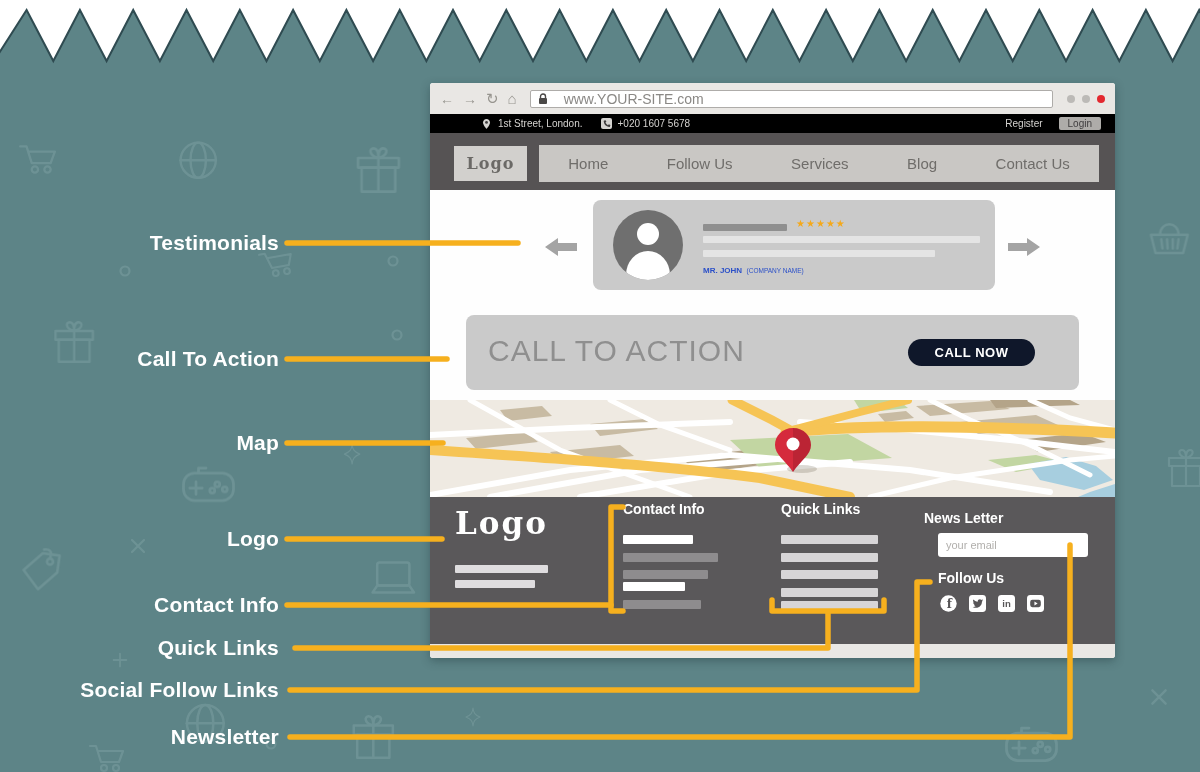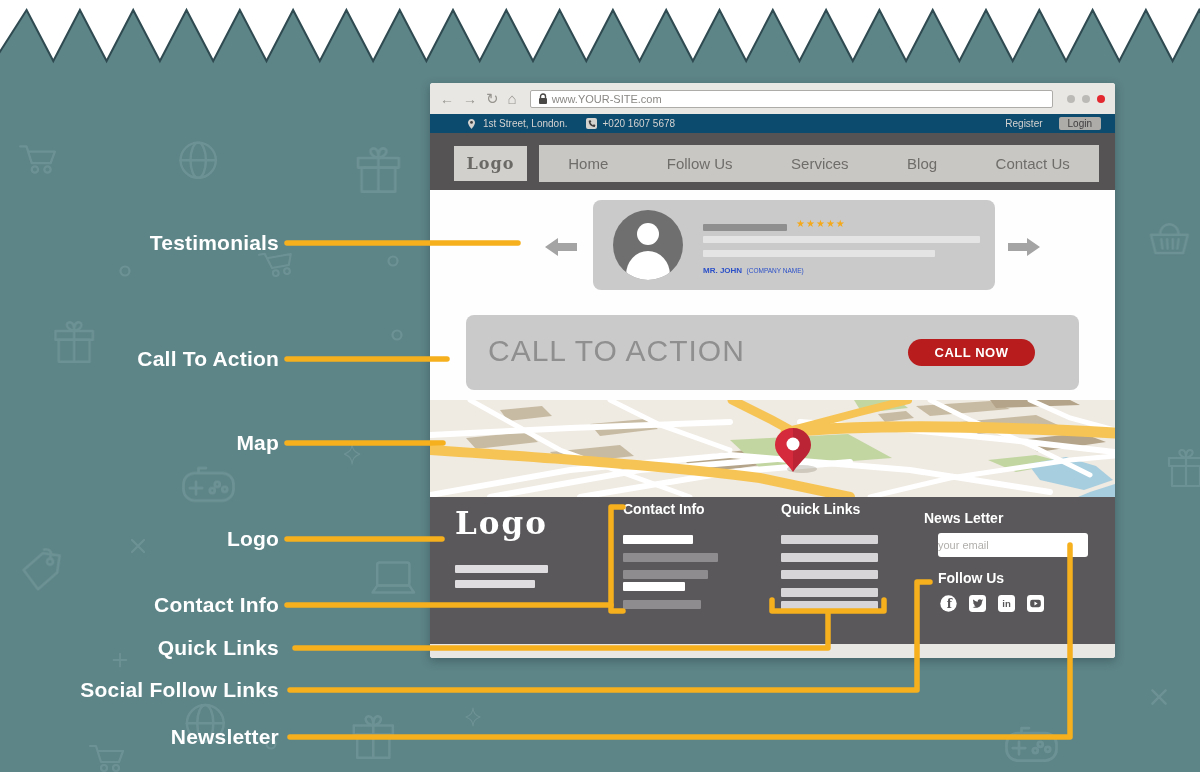--- a/index.html
+++ b/index.html
@@ -23,25 +23,25 @@
     position:absolute;left:430px;top:83px;width:685px;height:575px;z-index:10;
     border-radius:3px;overflow:hidden;background:#fff;
     box-shadow:0 3px 10px rgba(20,40,45,.35);
   }
   .chrome{height:31px;background:#E9E7E4;display:flex;align-items:center;padding:0 10px;box-sizing:border-box;}
   .chrome .nav-ic{font-size:14px;color:#97958F;margin-right:9px;line-height:1;cursor:default;}
   .addressbar{
     flex:1;height:18px;background:#fff;border:1px solid #AEACA9;border-radius:2px;
     display:flex;align-items:center;padding:0 6px;margin-left:4px;box-sizing:border-box;
   }
-  .addressbar .url{font-size:11px;color:#8A8885;margin-left:3px;}
+  .addressbar .url{font-size:14px;color:#8A8885;margin-left:15px;}
   .dots{display:flex;gap:7px;margin-left:14px;}
   .dot{width:8px;height:8px;border-radius:50%;}
   
-  .topbar{height:19px;background:#0c4a6e;display:flex;align-items:center;padding-left:36px;box-sizing:border-box;
+  .topbar{height:19px;background:#000000;display:flex;align-items:center;padding-left:51px;box-sizing:border-box;
           font-size:10px;color:#D5D3D0;}
   .topbar .txt{margin-left:6px;}
   .topbar .phone-ic{margin-left:18px;}
   .topbar .right{margin-left:auto;display:flex;align-items:center;gap:16px;margin-right:14px;}
   .loginbtn{background:#AEACA9;color:#3F3D3E;border:none;border-radius:2px;font-size:10px;padding:1px 9px;font-family:inherit;}
   
   .navbar{height:57px;background:#565354;position:relative;}
   .logobox{position:absolute;left:24px;top:13px;width:73px;height:35px;background:#D2D0CD;
            display:flex;align-items:center;justify-content:center;
            font-family:"DejaVu Serif",serif;font-weight:700;font-size:16px;color:#6B6966;letter-spacing:1px;}
@@ -57,32 +57,32 @@
   .bar{position:absolute;border-radius:1px;}
   .stars{position:absolute;left:203px;top:18px;font-size:10px;color:#F4A91C;letter-spacing:1px;}
   .t-name{position:absolute;left:110px;top:59px;color:#2B50C8;white-space:nowrap;}
   .t-name .nm{font-weight:700;font-size:8px;}
   .t-name .co{font-size:6.5px;}
   .blockarrow{position:absolute;top:47px;}
   
   .cta{height:90px;background:#FEFEFE;position:relative;}
   .cta-card{position:absolute;left:36px;top:5px;width:613px;height:75px;background:#CACACA;border-radius:8px;}
   .cta-head{position:absolute;left:22px;top:19px;font-size:30px;color:#8F8F8F;letter-spacing:1px;}
-  .cta-btn{position:absolute;left:442px;top:24px;width:127px;height:27px;border-radius:14px;background:#b91c1c;
+  .cta-btn{position:absolute;left:442px;top:24px;width:127px;height:27px;border-radius:14px;background:#0f172a;
            color:#fff;font-weight:700;font-size:13px;display:flex;align-items:center;justify-content:center;
            border:none;letter-spacing:.5px;font-family:inherit;}
   
   .mapsec{height:97px;position:relative;}
   
   .footer{height:147px;background:#5A585A;position:relative;}
   .f-logo{position:absolute;left:25px;top:8px;font-family:"DejaVu Serif",serif;font-weight:700;
           font-size:31px;color:#fff;letter-spacing:2px;}
   .f-head{position:absolute;font-size:14px;font-weight:600;color:#fff;}
   .f-input{position:absolute;width:150px;height:24px;border:none;border-radius:3px;background:#fff;
-           font-size:11px;padding:0 0;box-sizing:border-box;color:#55534F;font-family:inherit;}
+           font-size:11px;padding:0 8px;box-sizing:border-box;color:#55534F;font-family:inherit;}
   .f-input::placeholder{color:#B1AFAC;}
   .social{position:absolute;display:flex;gap:12px;padding-left:2px;}
   .bottomstrip{height:14px;background:#E9E7E4;}
 </style>
 </head>
 <body>
 
 <svg class="topstrip">
   <rect x="0" y="0" width="1200" height="70" fill="#FFFFFF"></rect>
   <polygon id="zigzag-poly" fill="#5D8487" stroke="#2F4B51" stroke-width="2" points="-6,100 -6,61 26.6,10 53.3,61 79.9,10 106.6,61 133.2,10 159.9,61 186.5,10 213.2,61 239.8,10 266.5,61 293.1,10 319.8,61 346.4,10 373.1,61 399.7,10 426.4,61 453.0,10 479.7,61 506.3,10 533.0,61 559.6,10 586.3,61 612.9,10 639.6,61 666.2,10 692.9,61 719.5,10 746.2,61 772.8,10 799.5,61 826.1,10 852.8,61 879.4,10 906.1,61 932.7,10 959.4,61 986.0,10 1012.7,61 1039.3,10 1066.0,61 1092.6,10 1119.3,61 1145.9,10 1172.6,61 1199.2,10 1225.9,61 1206,100"></polygon>

